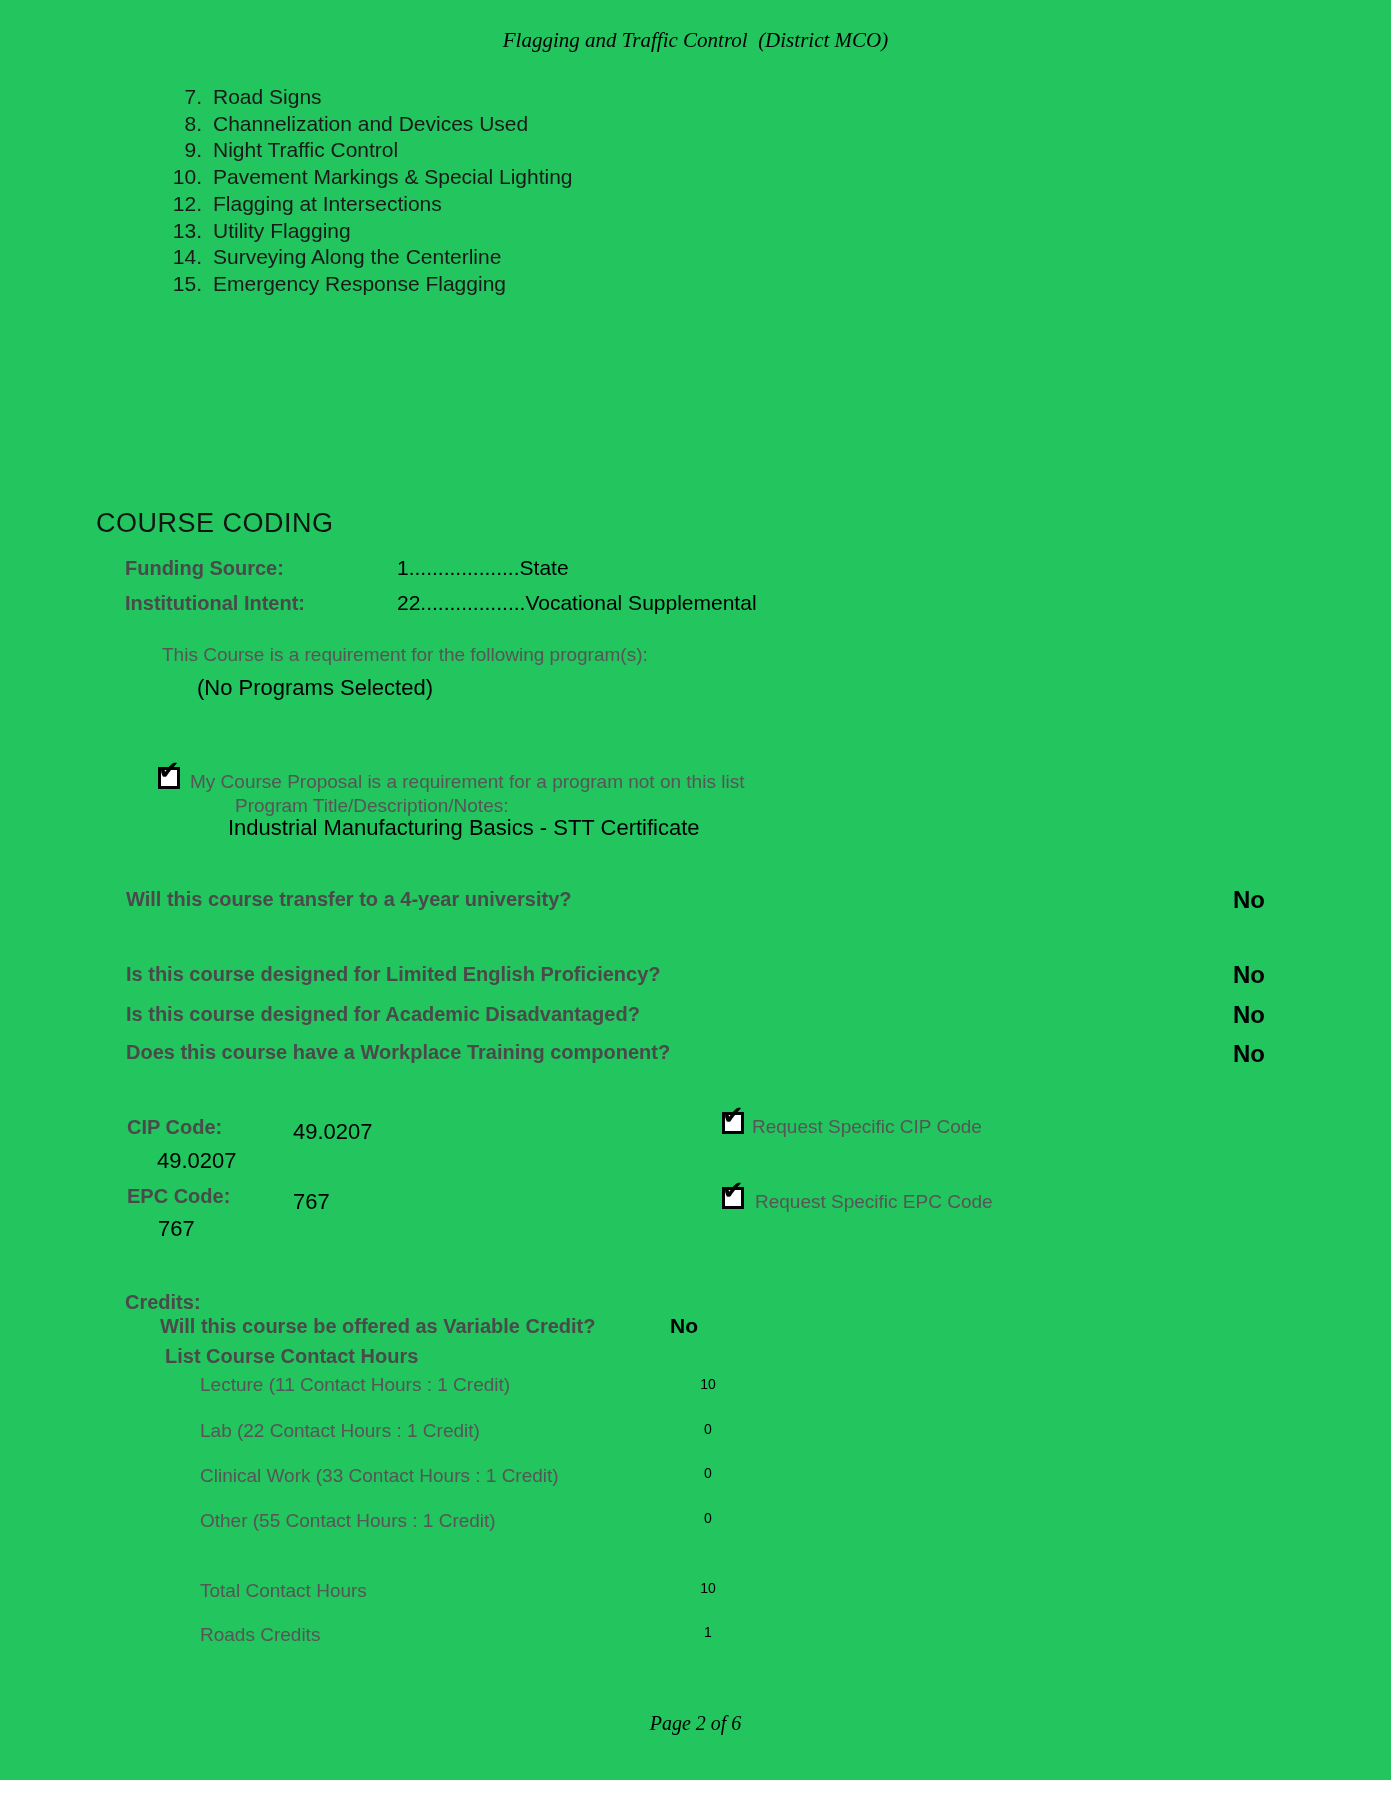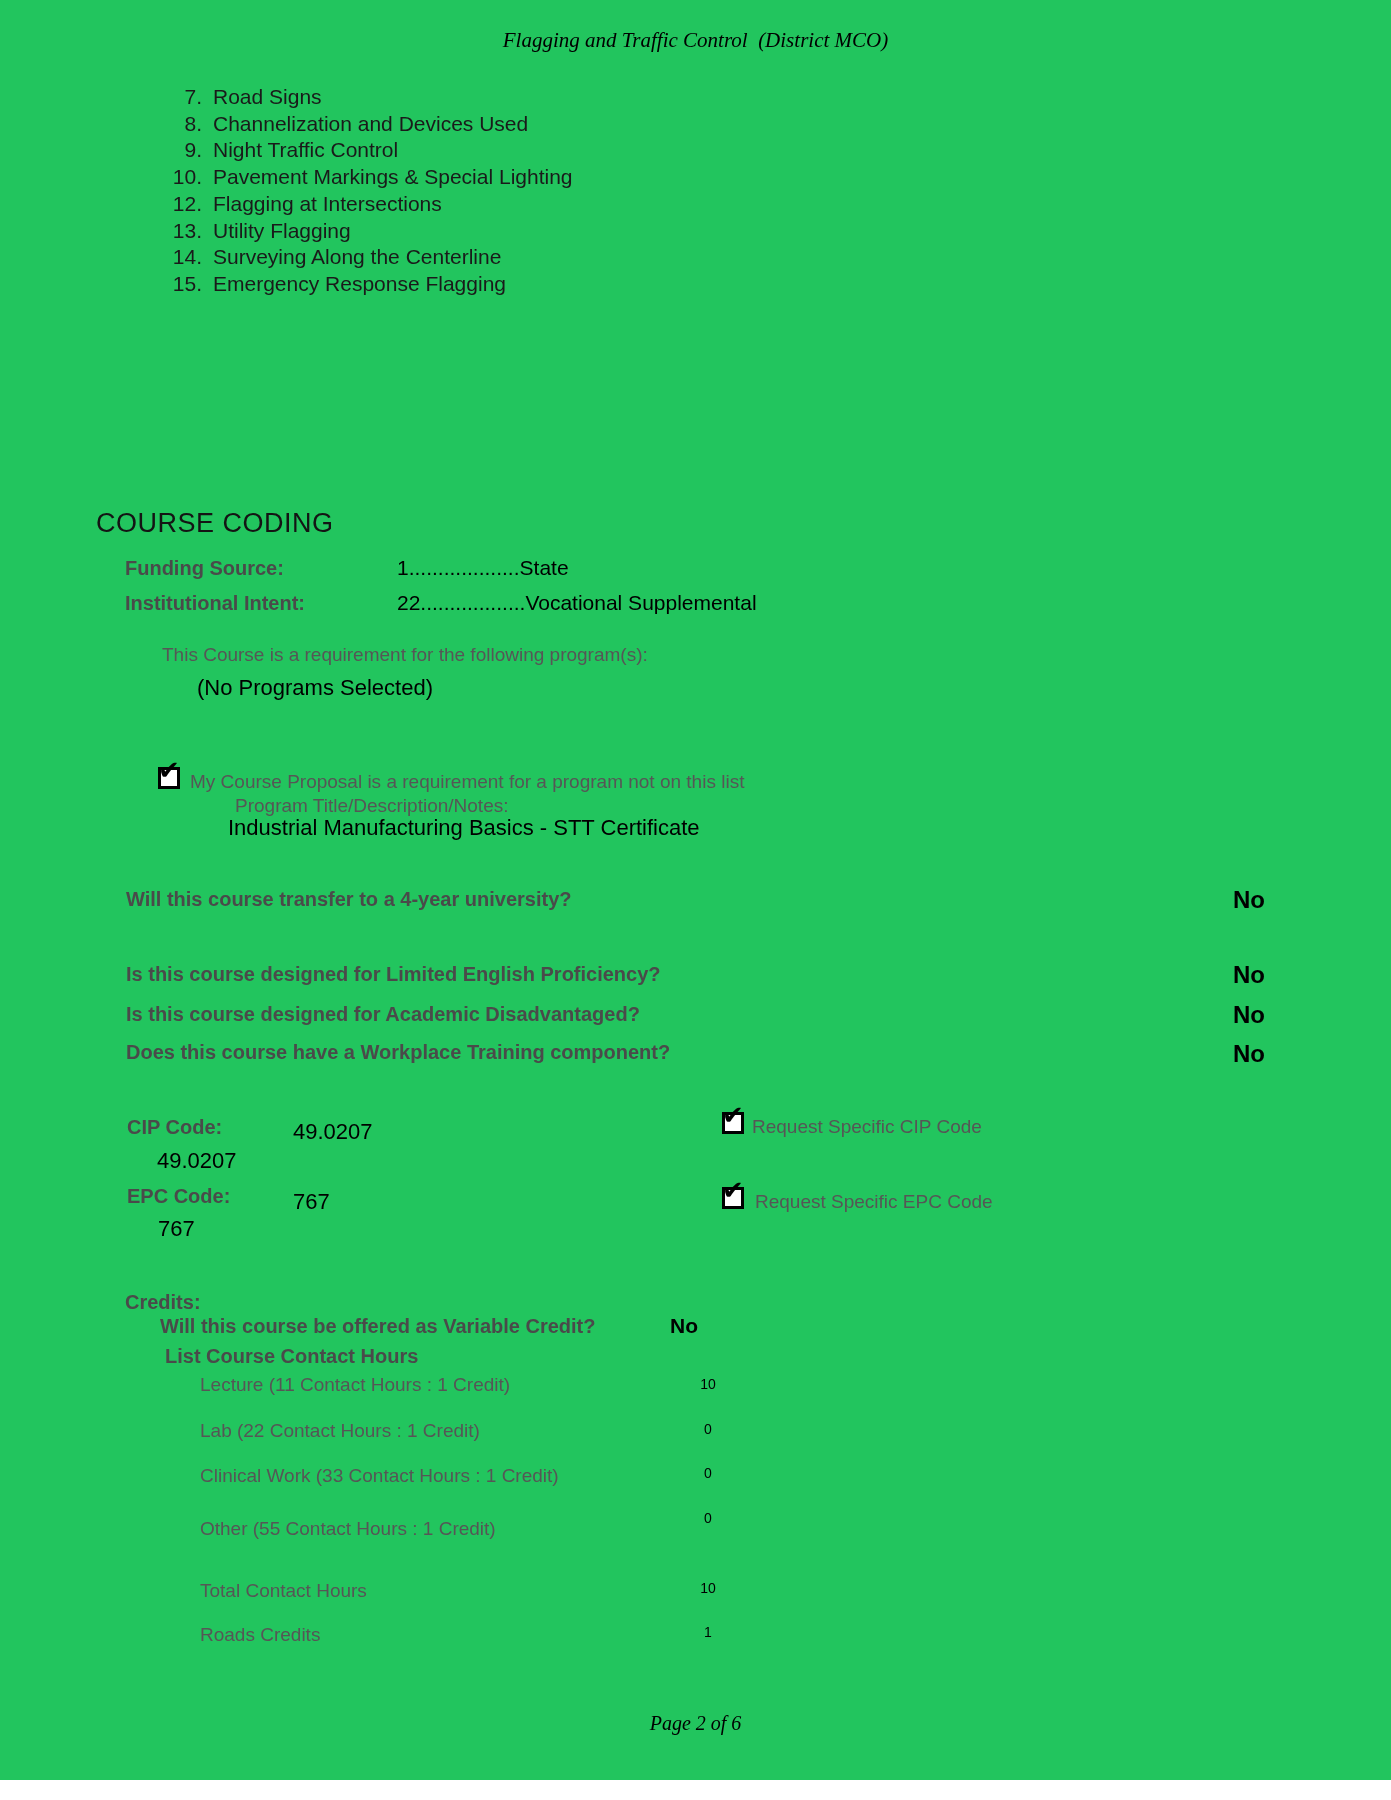--- a/index.html
+++ b/index.html
@@ -111,21 +111,21 @@
 
   <div class="abs txt-gray" style="left: 200px; top: 1374px;">Lecture (11 Contact Hours : 1 Credit)</div>
   <div class="val-col" style="top:1376px;">10</div>
 
   <div class="abs txt-gray" style="left:200px;top:1420px;">Lab (22 Contact Hours : 1 Credit)</div>
   <div class="val-col" style="top:1421px;">0</div>
 
   <div class="abs txt-gray" style="left:200px;top:1465px;">Clinical Work (33 Contact Hours : 1 Credit)</div>
   <div class="val-col" style="top:1465px;">0</div>
 
-  <div class="abs txt-gray" style="left:200px;top:1510px;margin-top:8px;">Other (55 Contact Hours : 1 Credit)</div>
+  <div class="abs txt-gray" style="left:200px;top:1510px;">Other (55 Contact Hours : 1 Credit)</div>
   <div class="val-col" style="top:1510px;">0</div>
 
   <div class="abs txt-gray" style="left:200px;top:1580px;">Total Contact Hours</div>
   <div class="val-col" style="top:1580px;">10</div>
 
   <div class="abs txt-gray" style="left:200px;top:1624px;">Roads Credits</div>
   <div class="val-col" style="top:1624px;">1</div>
 
   <div class="doc-footer serif-ital">Page 2 of 6</div>
 

